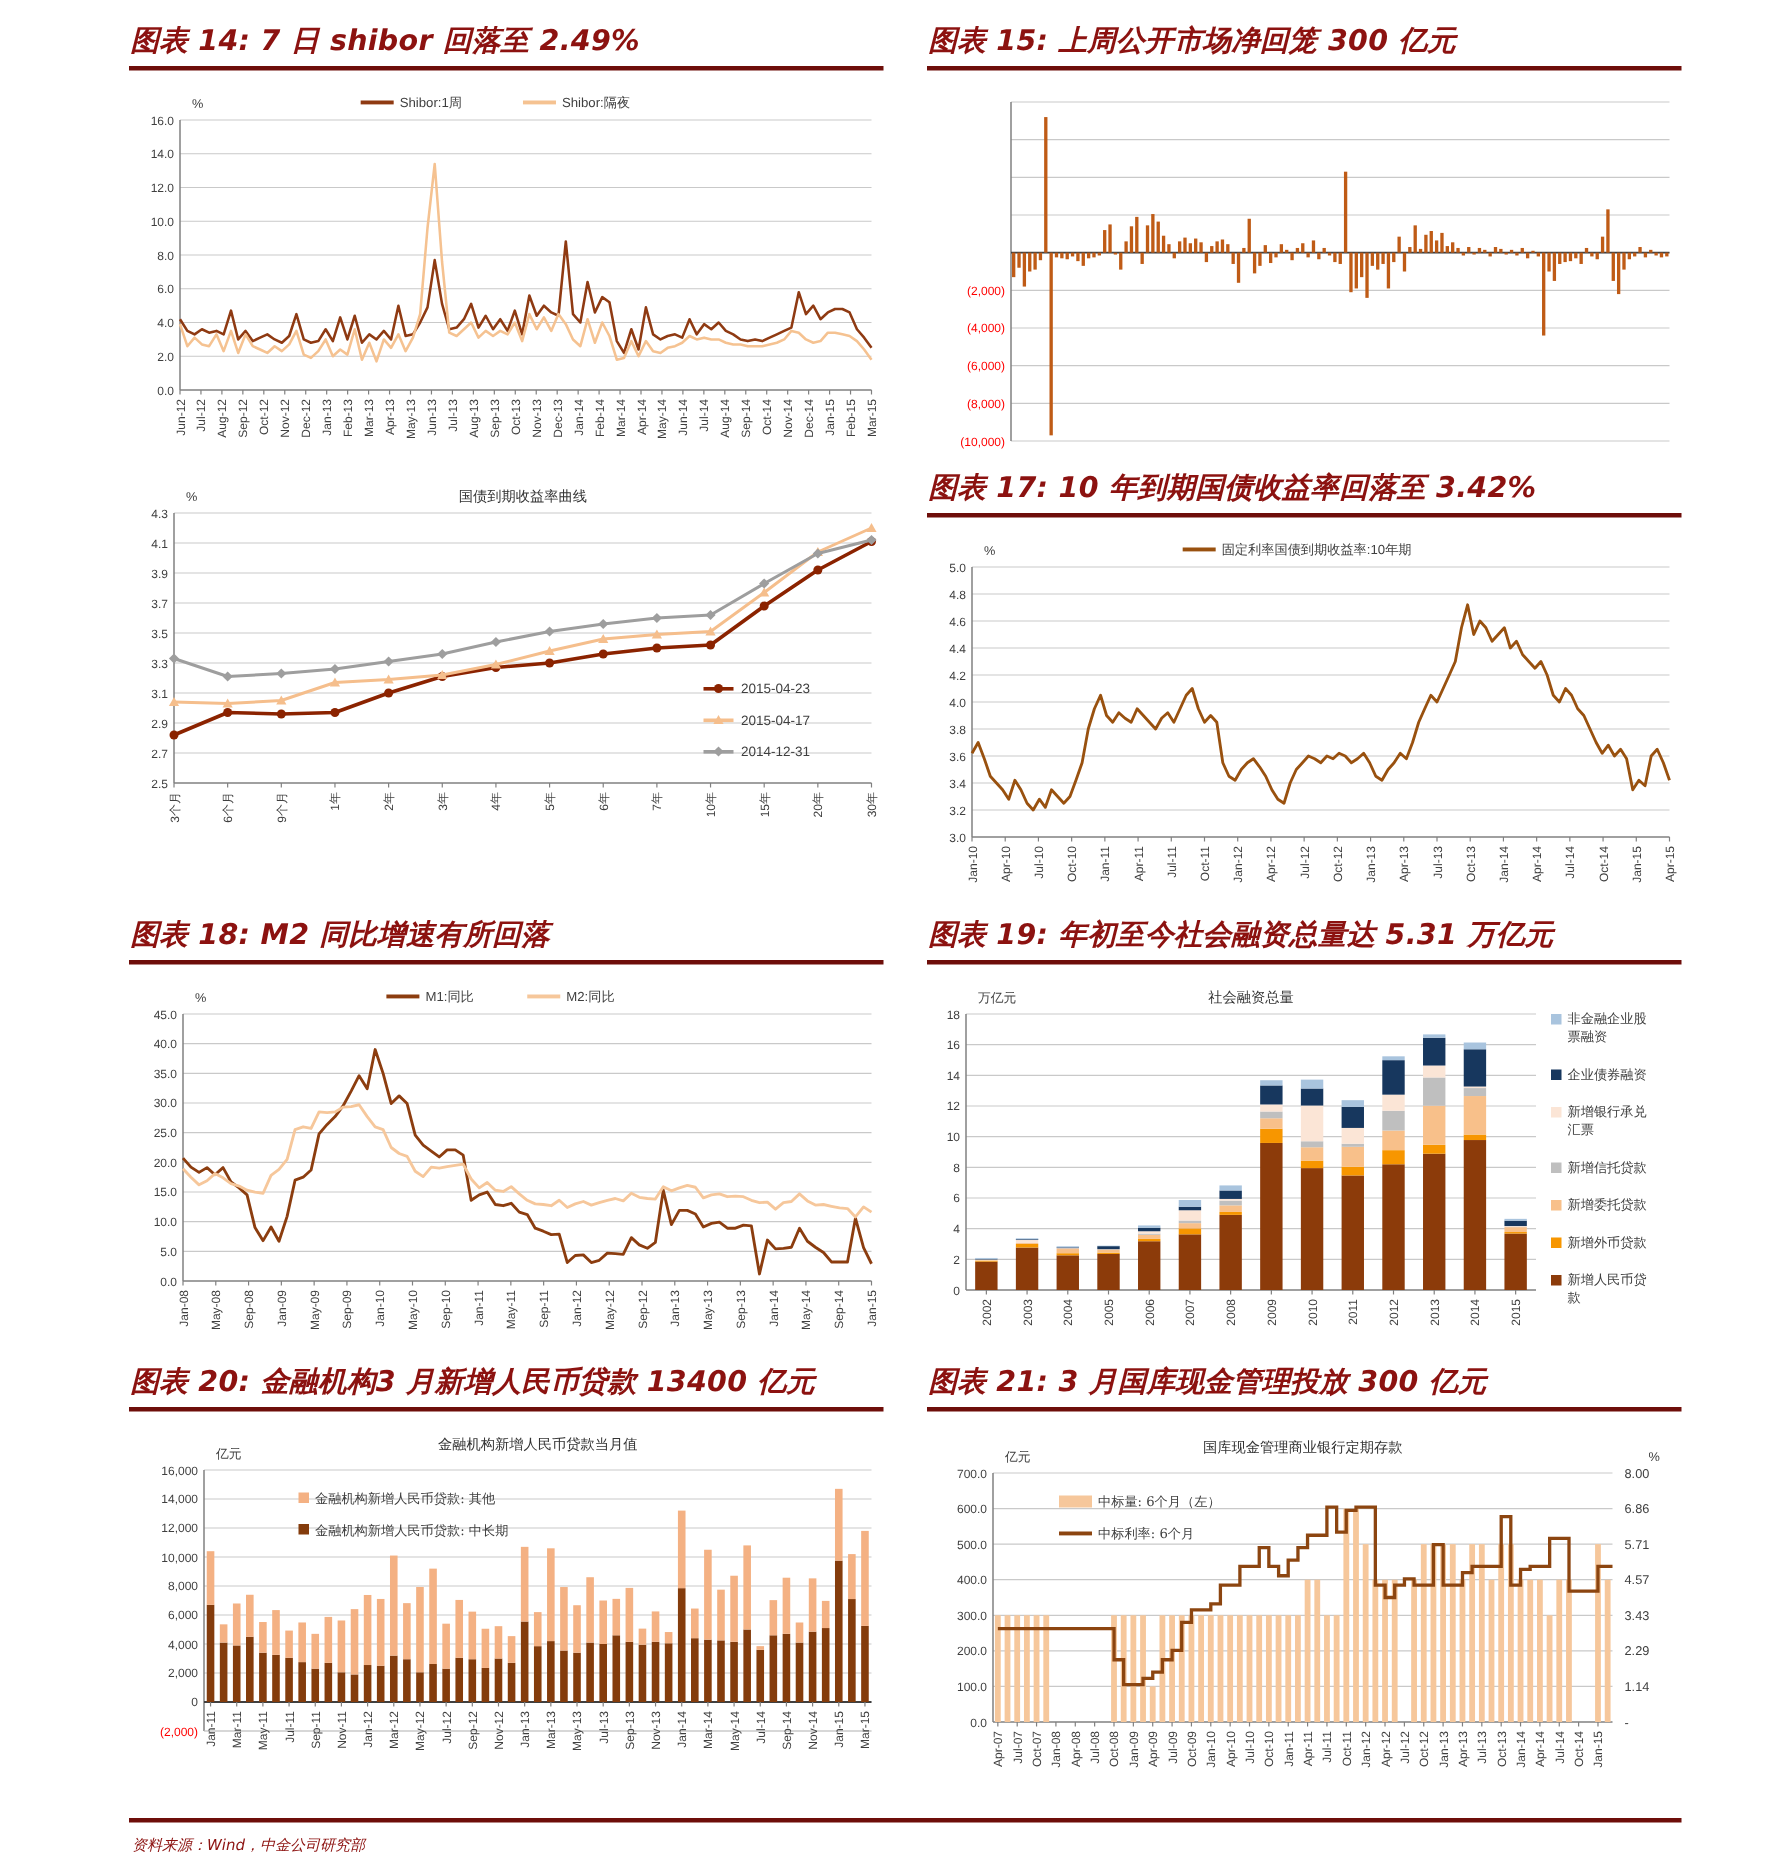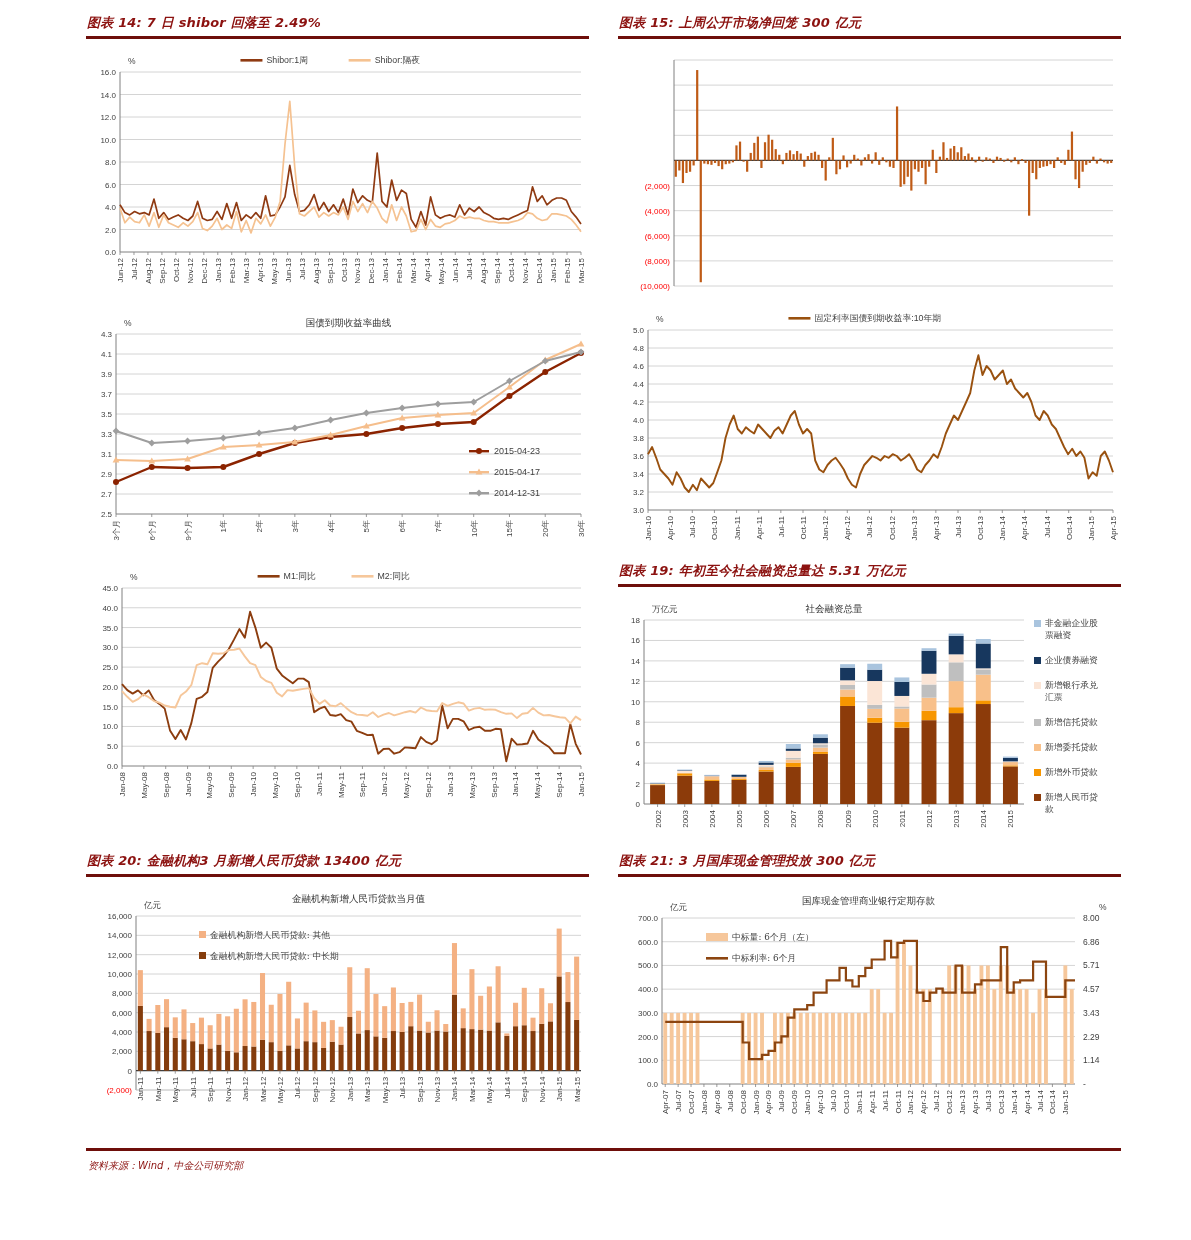--- a/index.html
+++ b/index.html
@@ -1,21 +1,21 @@
 <!DOCTYPE html>
 <html><head>
 <meta charset="utf-8">
 <style>
   html,body{margin:0;padding:0;background:#ffffff;}
   body{width:1191px;height:1240px;font-family:"Liberation Sans",sans-serif;overflow:hidden;}
   .page{padding:14px 70px 0 86px;}
   .grid{display:grid;grid-template-columns:503px 503px;column-gap:29px;}
   .block{margin-bottom:6px;}
   .htitle{font-family:"DejaVu Sans",sans-serif;font-style:italic;font-weight:bold;
-          font-size:13px;color:#8C1210;border-bottom:3px solid #6E0E0A;
+          font-size:19px;color:#8C1210;border-bottom:3px solid #6E0E0A;
           padding:0 0 4px 1px;margin:0 0 7px 0;letter-spacing:.2px;white-space:nowrap;}
   .chartbox{width:503px;height:252px;}
   .chartbox svg{display:block;}
   .footer{margin-top:6px;}
   .footer-rule{height:3px;background:#6E0E0A;}
   .footer-text{font-family:"DejaVu Sans",sans-serif;font-style:italic;font-weight:normal;
                font-size:10px;color:#8C1210;padding:8px 0 0 2px;}
 </style>
 </head>
 <body>
@@ -379,20 +379,21 @@
             <path d="M393 164.6L396.4 170.6L389.6 170.6Z" fill="#F5BE8C"></path>
             <text x="408" y="171" fill="#3F3F3F" font-size="9" font-family="&quot;Liberation Sans&quot;,sans-serif">2015-04-17</text>
             <rect x="383" y="188" width="20" height="2.4" fill="#9E9E9E"></rect>
             <path d="M393 185.6L396.4 189L393 192.4L389.6 189Z" fill="#9E9E9E"></path>
             <text x="408" y="192" fill="#3F3F3F" font-size="9" font-family="&quot;Liberation Sans&quot;,sans-serif">2014-12-31</text>
           </svg>
         </div>
     </section>
 
     <section class="block">
+      <h2 class="htitle">图表 17: 10 年到期国债收益率回落至 3.42%</h2>
       <div class="chartbox">
           <svg width="503" height="252" viewBox="0 0 503 252">
             <text x="26" y="209" fill="#3F3F3F" font-size="8" font-family="&quot;Liberation Sans&quot;,sans-serif" text-anchor="end">3.0</text>
             <line x1="30" x2="495" y1="188" y2="188" stroke="#C9C9C9" stroke-width="0.8"></line>
             <text x="26" y="191" fill="#3F3F3F" font-size="8" font-family="&quot;Liberation Sans&quot;,sans-serif" text-anchor="end">3.2</text>
             <line x1="30" x2="495" y1="169.99999999999997" y2="169.99999999999997" stroke="#C9C9C9" stroke-width="0.8"></line>
             <text x="26" y="172.99999999999997" fill="#3F3F3F" font-size="8" font-family="&quot;Liberation Sans&quot;,sans-serif" text-anchor="end">3.4</text>
             <line x1="30" x2="495" y1="151.99999999999994" y2="151.99999999999994" stroke="#C9C9C9" stroke-width="0.8"></line>
             <text x="26" y="154.99999999999994" fill="#3F3F3F" font-size="8" font-family="&quot;Liberation Sans&quot;,sans-serif" text-anchor="end">3.6</text>
             <line x1="30" x2="495" y1="133.99999999999994" y2="133.99999999999994" stroke="#C9C9C9" stroke-width="0.8"></line>
@@ -457,20 +458,21 @@
             <text x="472.85714285714283" y="215" fill="#3F3F3F" font-size="8" font-family="&quot;Liberation Sans&quot;,sans-serif" transform="rotate(-90 472.85714285714283 212)" text-anchor="end">Jan-15</text>
             <line x1="495" x2="495" y1="206" y2="209" stroke="#808080" stroke-width="0.8"></line>
             <text x="495" y="215" fill="#3F3F3F" font-size="8" font-family="&quot;Liberation Sans&quot;,sans-serif" transform="rotate(-90 495 212)" text-anchor="end">Apr-15</text>
             <rect x="170.45" y="13" width="22" height="2.6" fill="#99510F"></rect>
             <text x="196.45" y="17" fill="#3F3F3F" font-size="8.8" font-family="&quot;Liberation Sans&quot;,sans-serif">固定利率国债到期收益率:10年期</text>
           </svg>
         </div>
     </section>
 
     <section class="block">
+      <h2 class="htitle">图表 18: M2 同比增速有所回落</h2>
       <div class="chartbox">
           <svg width="503" height="252" viewBox="0 0 503 252">
             <text x="32" y="207" fill="#3F3F3F" font-size="8" font-family="&quot;Liberation Sans&quot;,sans-serif" text-anchor="end">0.0</text>
             <line x1="36" x2="495" y1="184.22222222222223" y2="184.22222222222223" stroke="#C9C9C9" stroke-width="0.8"></line>
             <text x="32" y="187.22222222222223" fill="#3F3F3F" font-size="8" font-family="&quot;Liberation Sans&quot;,sans-serif" text-anchor="end">5.0</text>
             <line x1="36" x2="495" y1="164.44444444444446" y2="164.44444444444446" stroke="#C9C9C9" stroke-width="0.8"></line>
             <text x="32" y="167.44444444444446" fill="#3F3F3F" font-size="8" font-family="&quot;Liberation Sans&quot;,sans-serif" text-anchor="end">10.0</text>
             <line x1="36" x2="495" y1="144.66666666666669" y2="144.66666666666669" stroke="#C9C9C9" stroke-width="0.8"></line>
             <text x="32" y="147.66666666666669" fill="#3F3F3F" font-size="8" font-family="&quot;Liberation Sans&quot;,sans-serif" text-anchor="end">15.0</text>
             <line x1="36" x2="495" y1="124.8888888888889" y2="124.8888888888889" stroke="#C9C9C9" stroke-width="0.8"></line>

